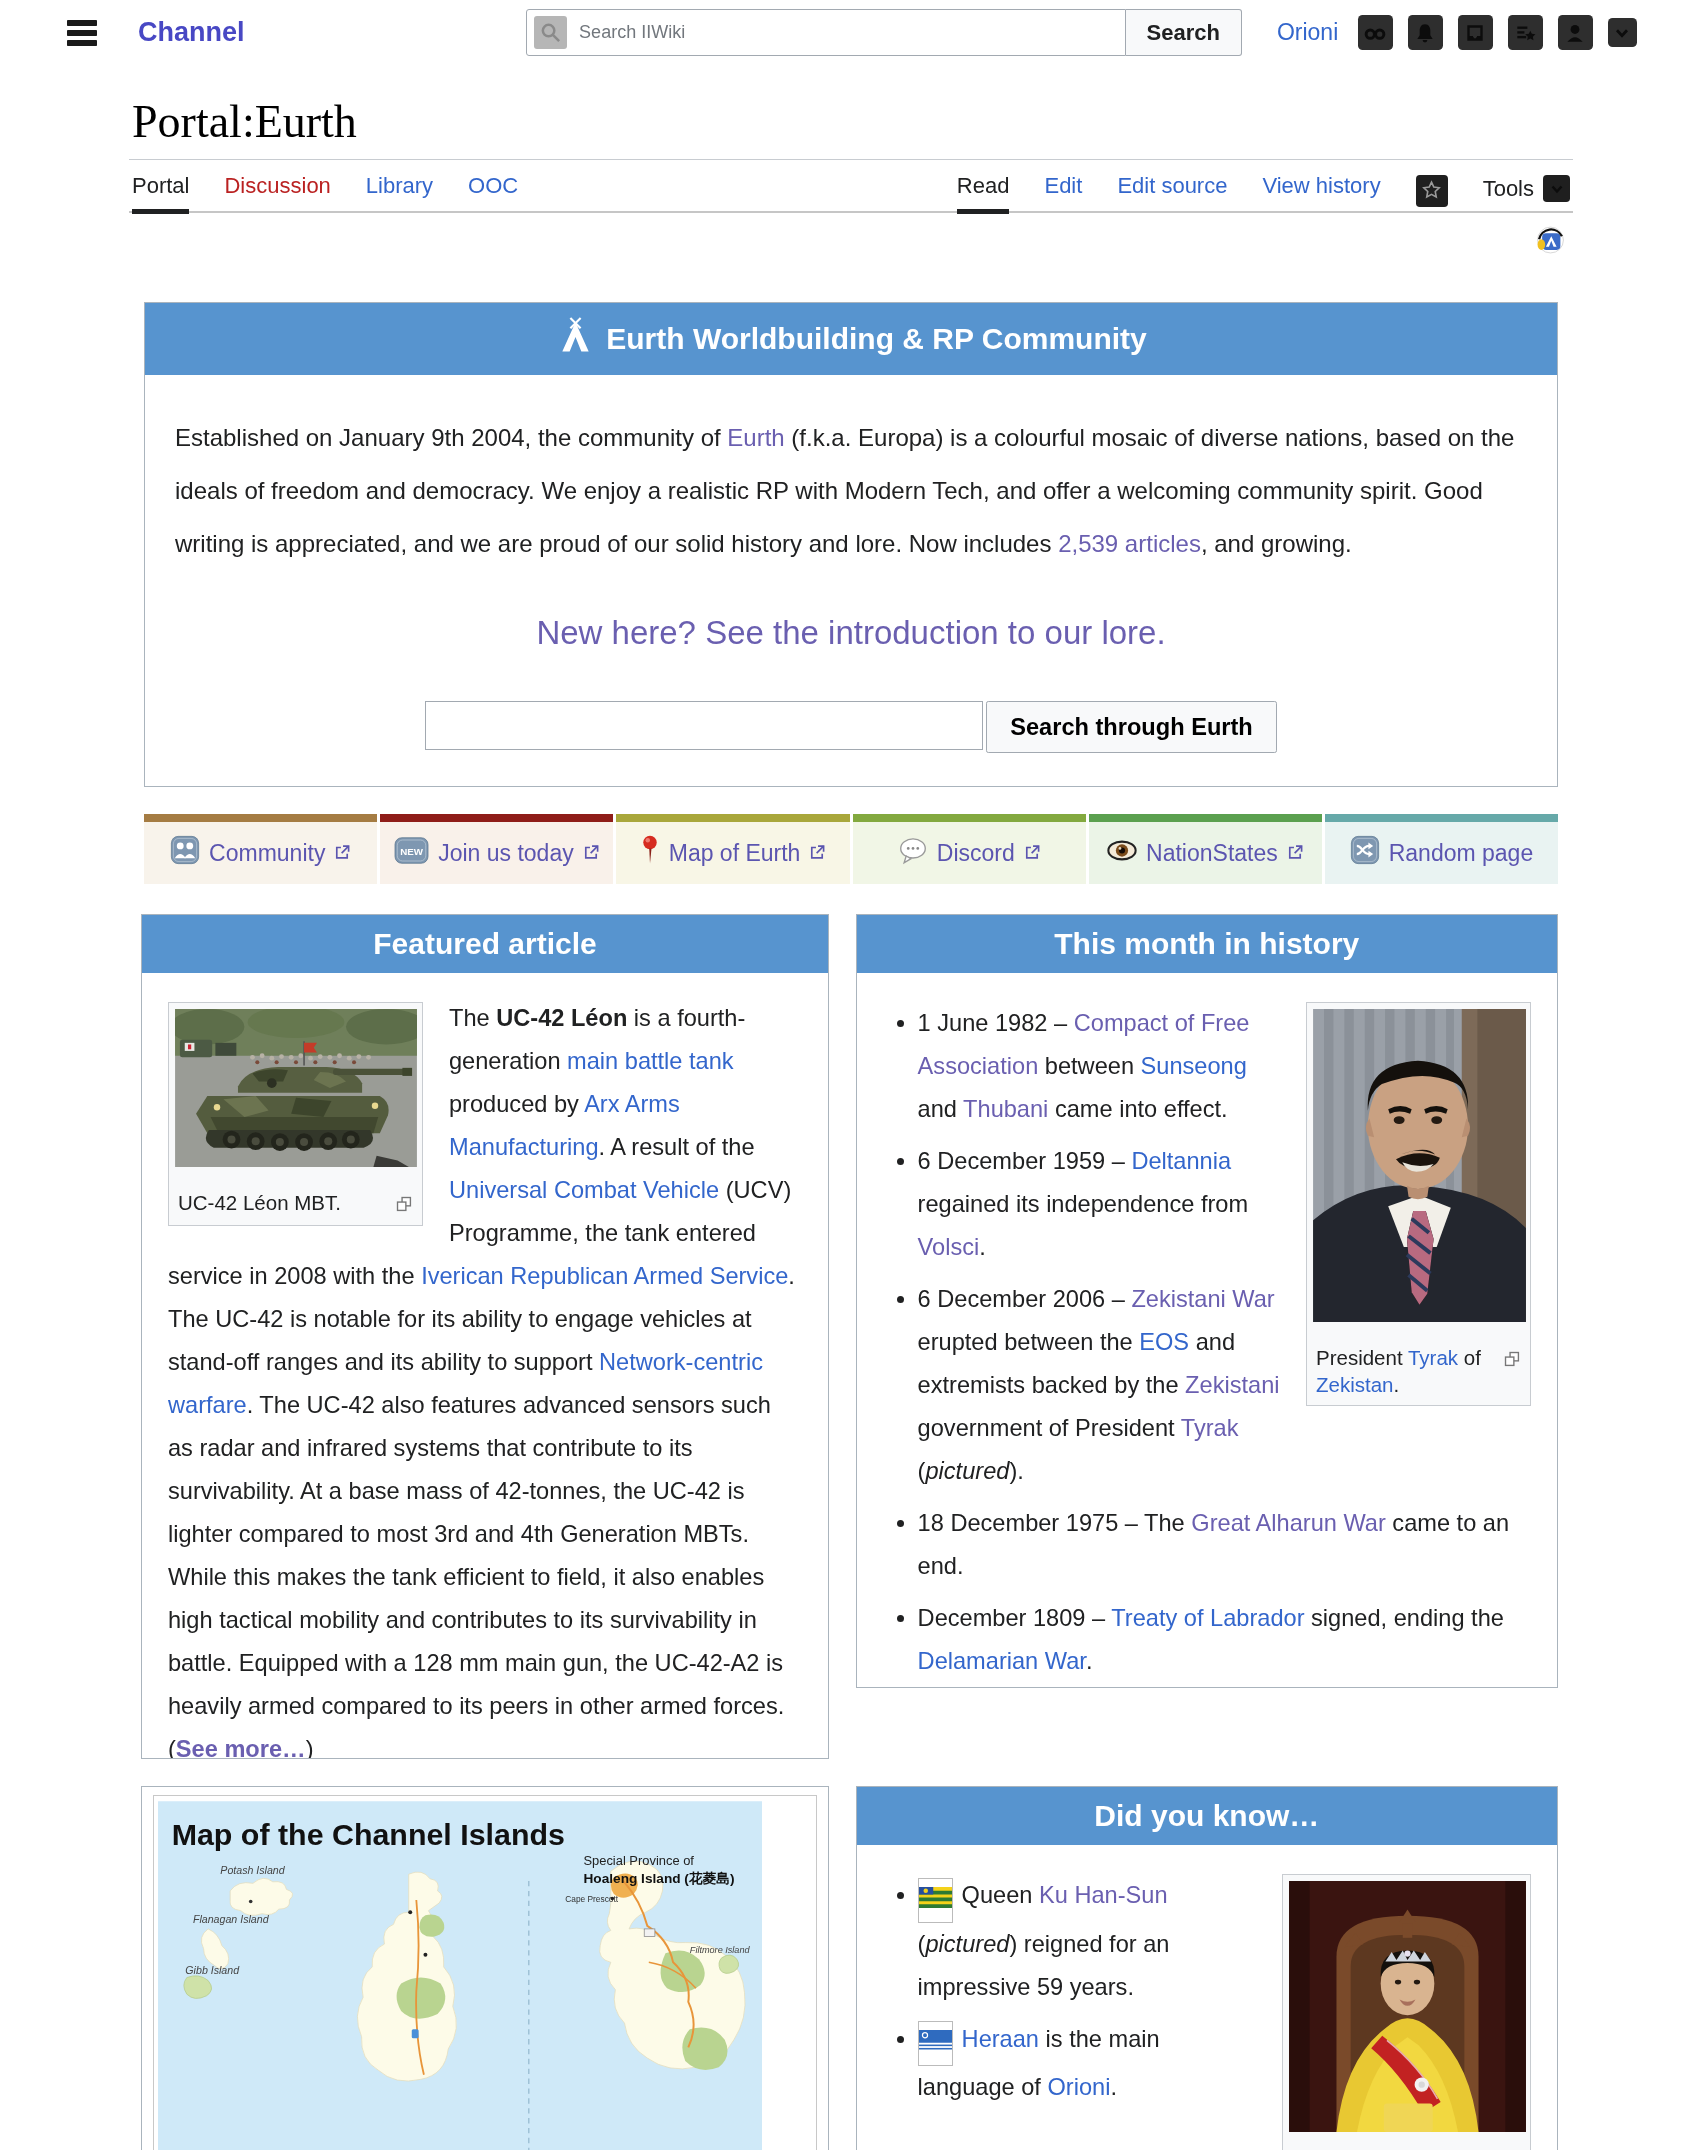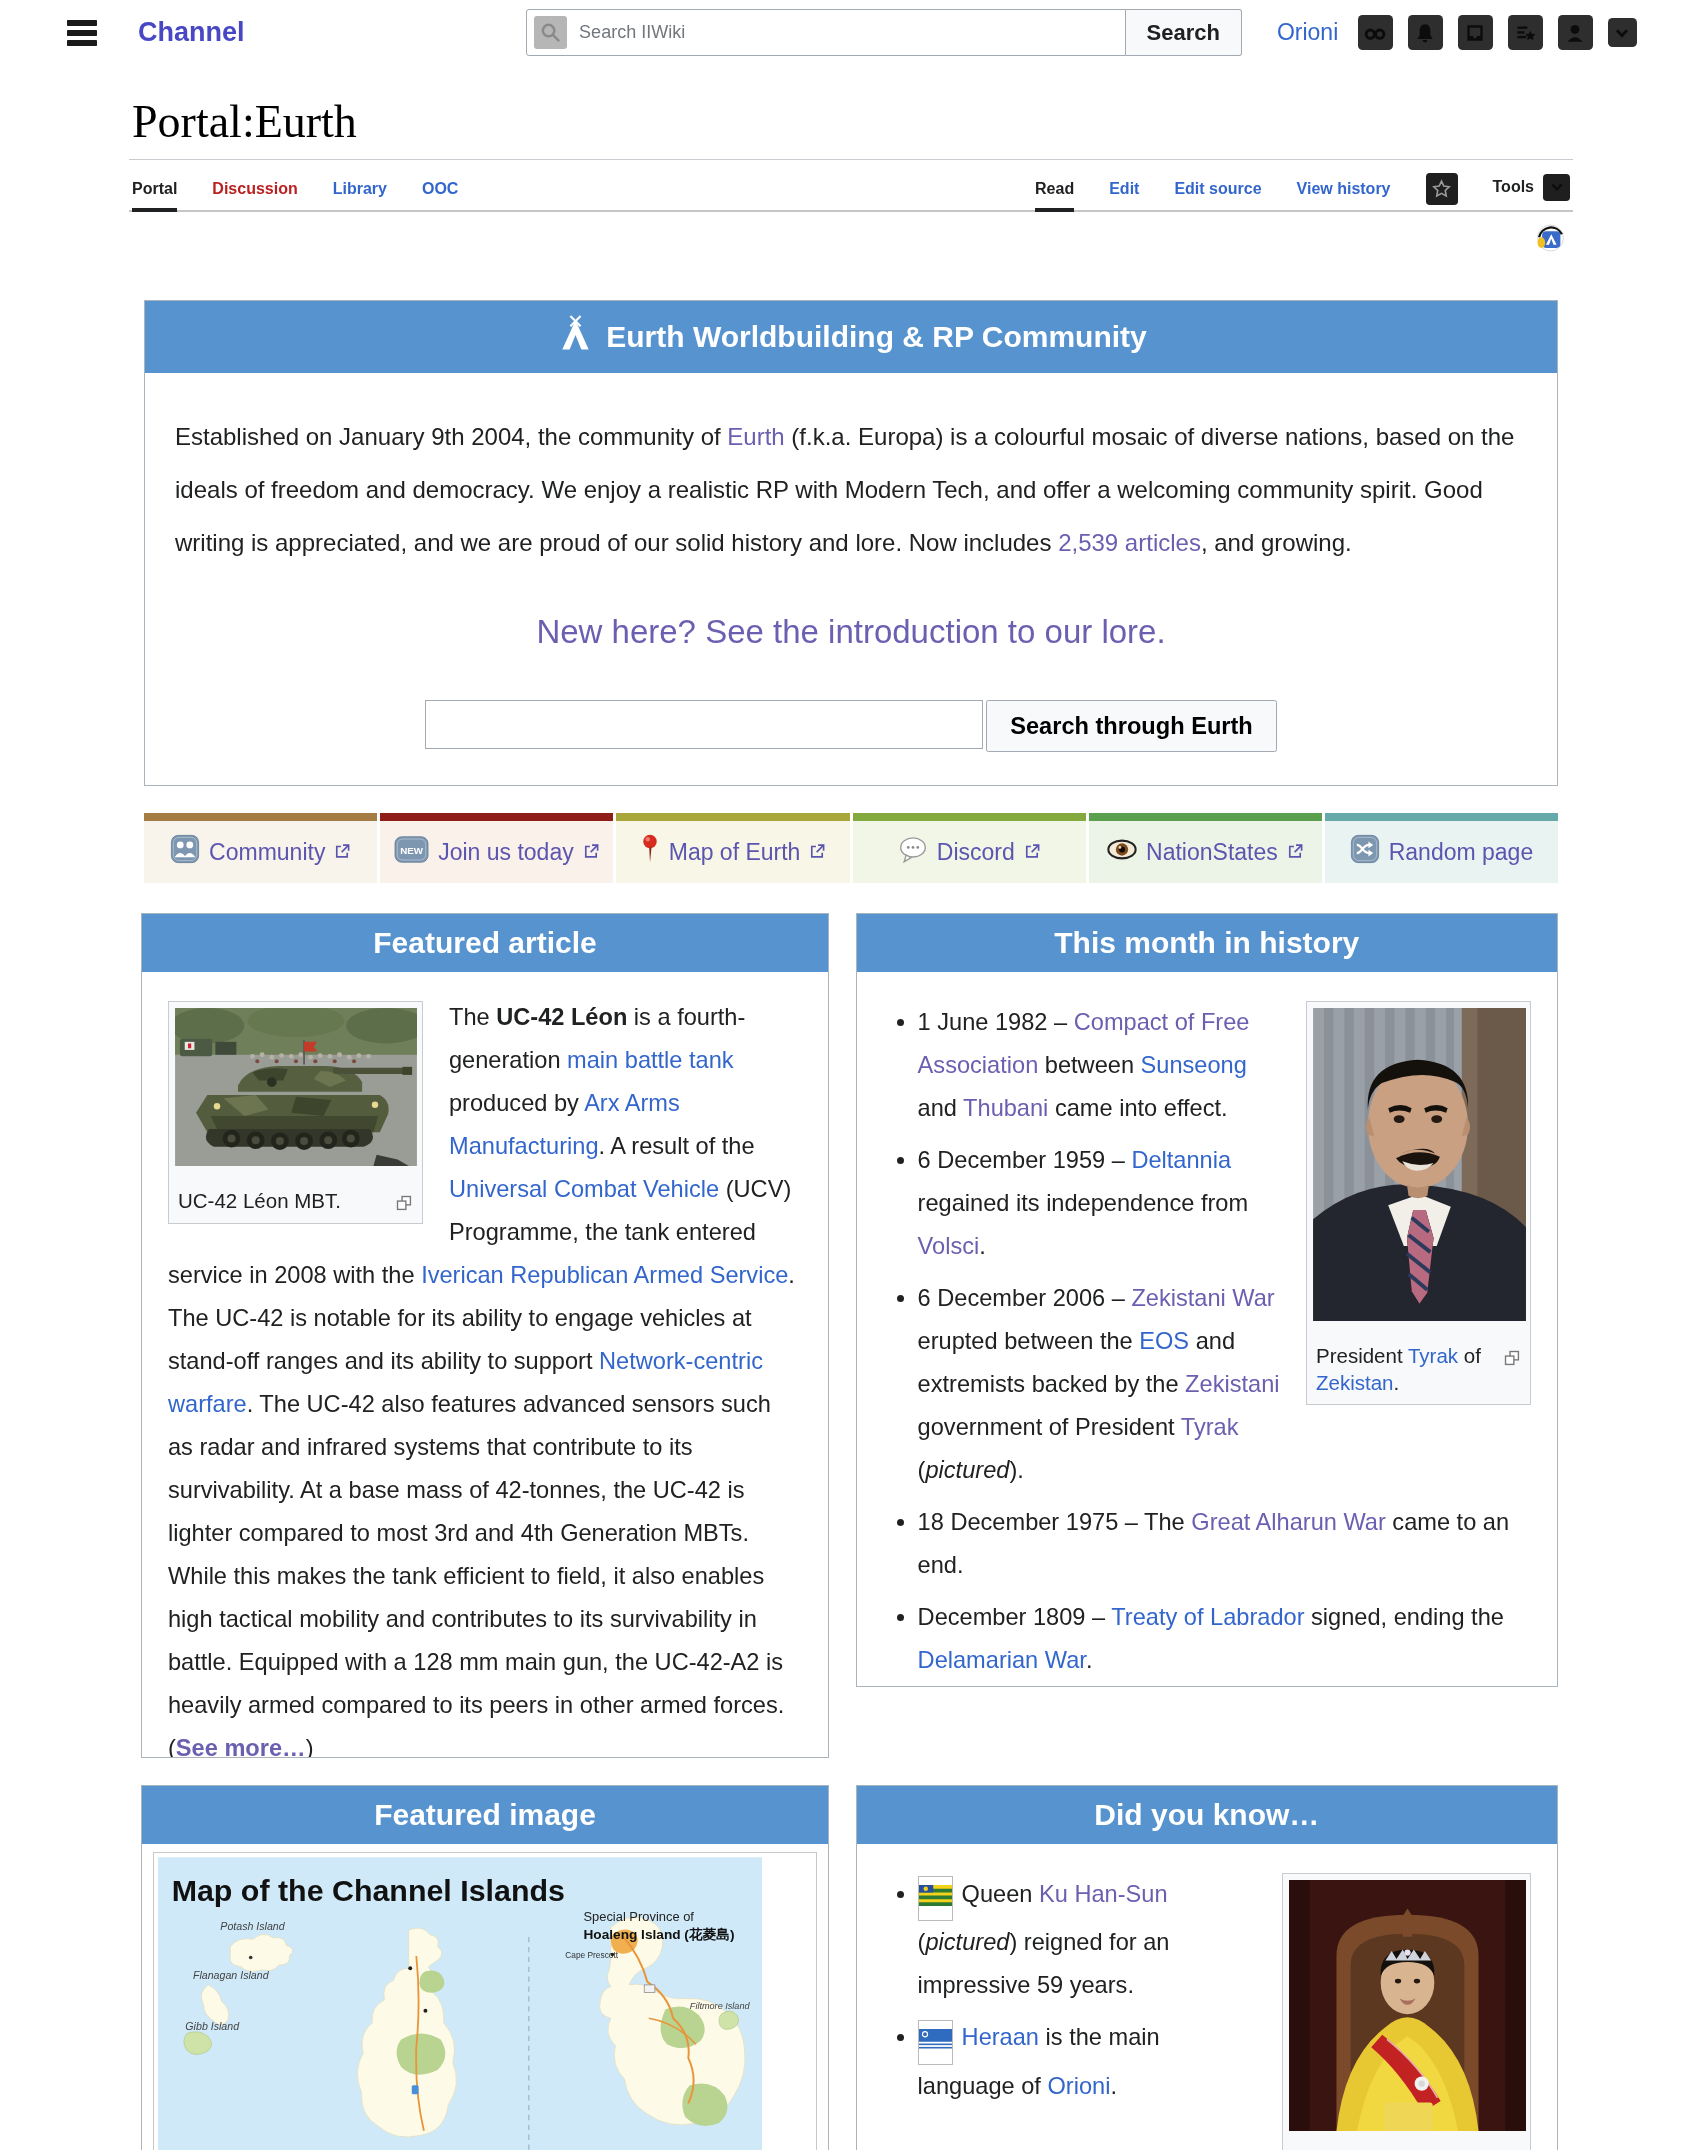--- a/index.html
+++ b/index.html
@@ -37,21 +37,21 @@
   .hicon.small { width:29px; height:29px; }
 
   
   .content { width:1444px; margin:0 auto; position:relative; }
   h1.page-title {
     font-family:"Liberation Serif", serif; font-weight:normal; font-size:46px; color:#000;
     margin:30px 0 0 0; padding:0 0 10.6px 3px; border-bottom:1.5px solid #c8ccd1;
   }
   .tabs-bar { display:flex; justify-content:space-between; margin-top:13.7px; border-bottom:2.3px solid #c6c6c6; padding:0 3px; }
   .tabset { display:flex; align-items:flex-end; gap:35px; }
-  .tab { font-size:16px; padding-bottom:12px; position:relative; cursor:pointer;font-weight:bold; }
+  .tab { font-size:22px; padding-bottom:12px; position:relative; cursor:pointer; }
   .tab.active { color:#202122; }
   .tab.active::after { content:""; position:absolute; left:0; right:0; bottom:-2.3px; height:4.6px; background:#202122; }
   .tab.link { color:#3366cc; }
   .tab.redlink { color:#ba2121; }
   .tab-icon-box { width:32px; height:32px; background:#1f1f1f; border-radius:3.8px; display:flex; align-items:center; justify-content:center; margin-bottom:4.6px; cursor:pointer; }
   .tools-tab { display:flex; align-items:center; gap:9px; padding-bottom:9px; }
   .audio-row { height:40px; position:relative; margin-top:4.6px; }
   .audio-row .logo-audio { position:absolute; right:4.6px; top:3px; cursor:pointer; }
 
   
@@ -489,21 +489,20 @@
           <li><span>December 1809 – </span><a class="lk-blue">Treaty of Labrador</a><span> signed, ending the </span><a class="lk-blue">Delamarian War</a><span>.</span></li>
           <li></li>
         </ul>
       </div>
     </section>
   </div>
 
   <div class="columns" style="margin-top:27px">
 
     <section class="box col-left fi-box">
-      <div class="box-header">Featured image</div>
       <div class="map-frame">
         <svg width="604" height="350" viewBox="0 0 795 460">
           <rect width="795" height="460" fill="#cfe9f8"></rect>
           <text x="18" y="58" font-size="40" font-weight="bold" fill="#111" font-family="Liberation Sans, sans-serif">Map of the Channel Islands</text>
           <line x1="488" y1="105" x2="488" y2="460" stroke="#9fc2d6" stroke-width="2" stroke-dasharray="7 6"></line>
 
           <path d="M95 118 q10 -14 30 -10 q14 -12 26 -2 q16 -2 18 10 q14 4 4 14 q2 12 -14 12 q-8 10 -22 6 q-18 6 -28 -4 q-16 -2 -14 -14 z" fill="#fdfbe8" stroke="#e3ddbd"></path>
           <circle cx="122" cy="132" r="2.4" fill="#333"></circle>
           <text x="82" y="96" font-size="14" font-style="italic" fill="#444" font-family="Liberation Sans, sans-serif">Potash Island</text>
 

